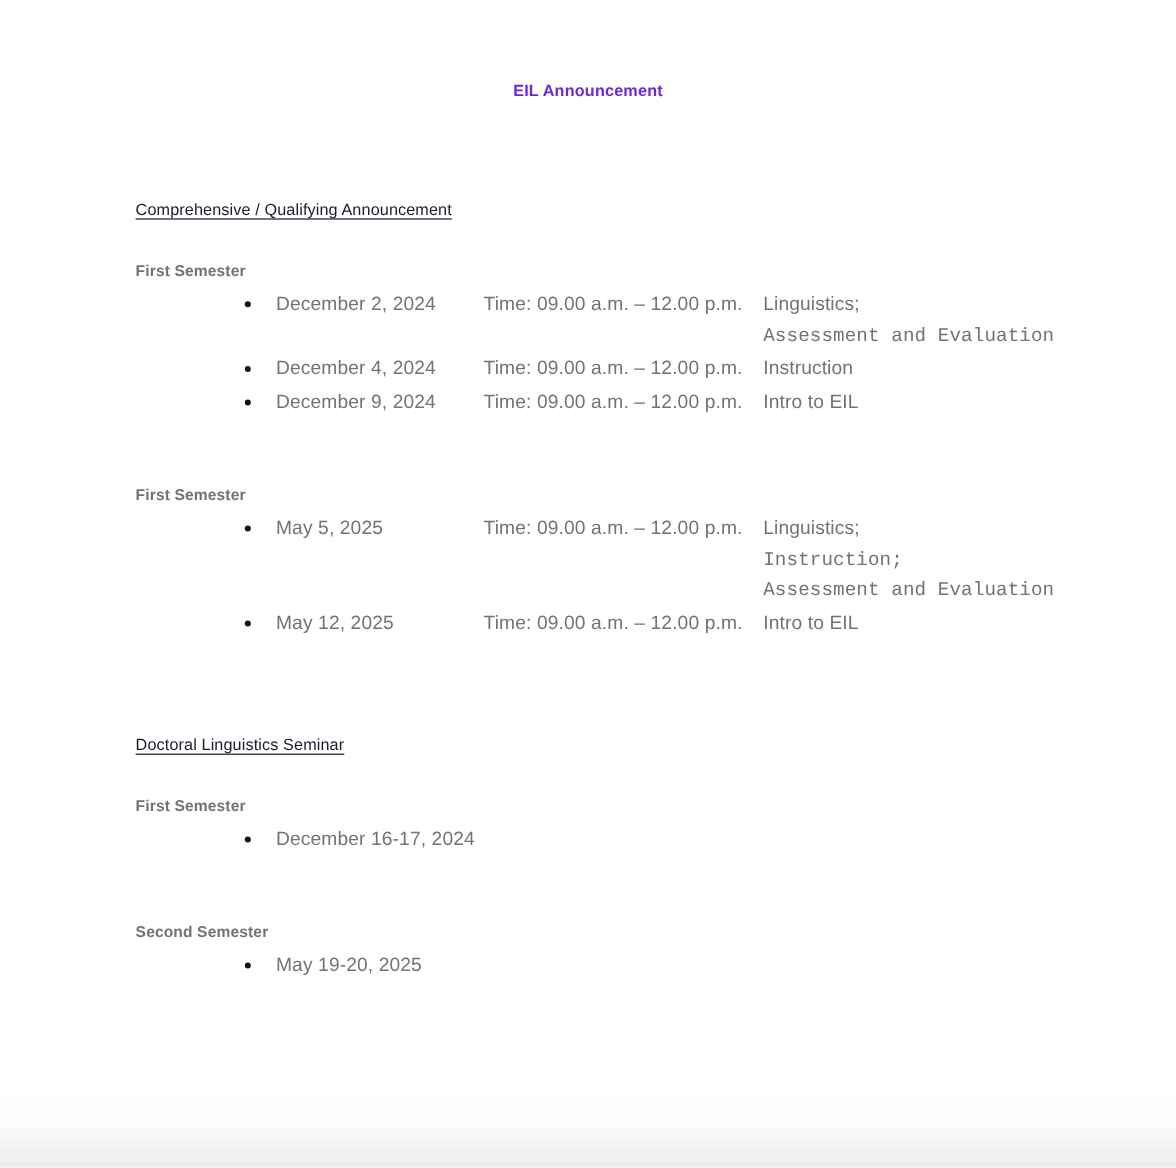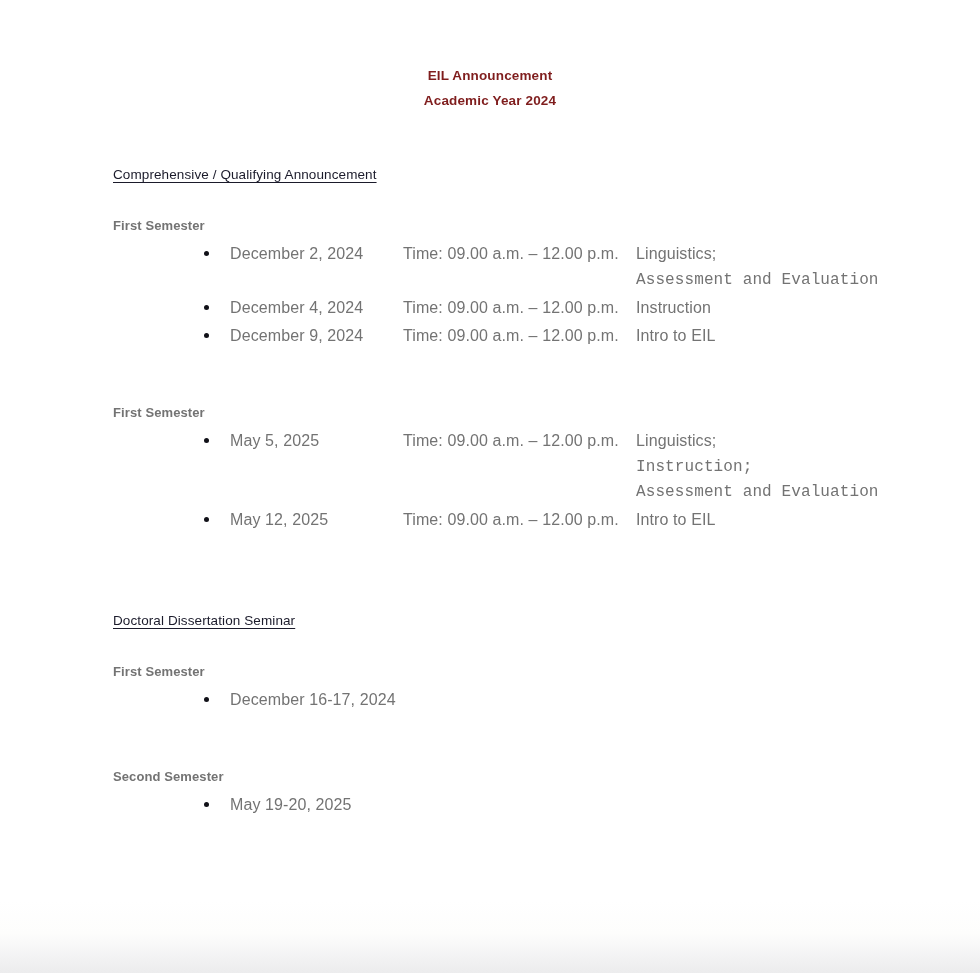--- a/index.html
+++ b/index.html
@@ -42,21 +42,21 @@
     pointer-events: none;
   }
 
   
   .doc-title {
     position: absolute;
     left: 0;
     top: 63px;
     width: 980px;
     text-align: center;
-    color: #7f1d1d;
+    color: #6d28d9;
     font-size: 13.5px;
     font-weight: 600;
     line-height: 25px;
     letter-spacing: .15px;
   }
   .doc-title .line2 { display: block; }
 
   
   .content {
     position: absolute;
@@ -115,21 +115,20 @@
   .cell.topic { left: 523px; }
   .cell.cont  { left: 523px; font-family: Liberation Mono, monospace; }
 </style>
 </head>
 <body>
 
 <div class="page">
 
   <div class="doc-title">
     <span>EIL Announcement</span>
-    <span class="line2">Academic Year 2024</span>
   </div>
 
   <div class="content">
 
     <div class="section-heading" style="top:167px;">Comprehensive / Qualifying Announcement</div>
 
     <div class="sub-heading" style="top:218px;">First Semester</div>
 
     <div class="row" style="top:245px;">
       <span class="bullet"></span>
@@ -170,21 +169,21 @@
       <span class="cell cont">Assessment and Evaluation</span>
     </div>
 
     <div class="row" style="top:511px;">
       <span class="bullet"></span>
       <span class="cell date">May 12, 2025</span>
       <span class="cell time">Time: 09.00 a.m. – 12.00 p.m.</span>
       <span class="cell topic">Intro to EIL</span>
     </div>
 
-    <div class="section-heading" style="top:613px;">Doctoral Dissertation Seminar</div>
+    <div class="section-heading" style="top:613px;">Doctoral Linguistics Seminar</div>
 
     <div class="sub-heading" style="top:664px;">First Semester</div>
 
     <div class="row" style="top:691px;">
       <span class="bullet"></span>
       <span class="cell date">December 16-17, 2024</span>
     </div>
 
     <div class="sub-heading" style="top:769px;">Second Semester</div>
 

